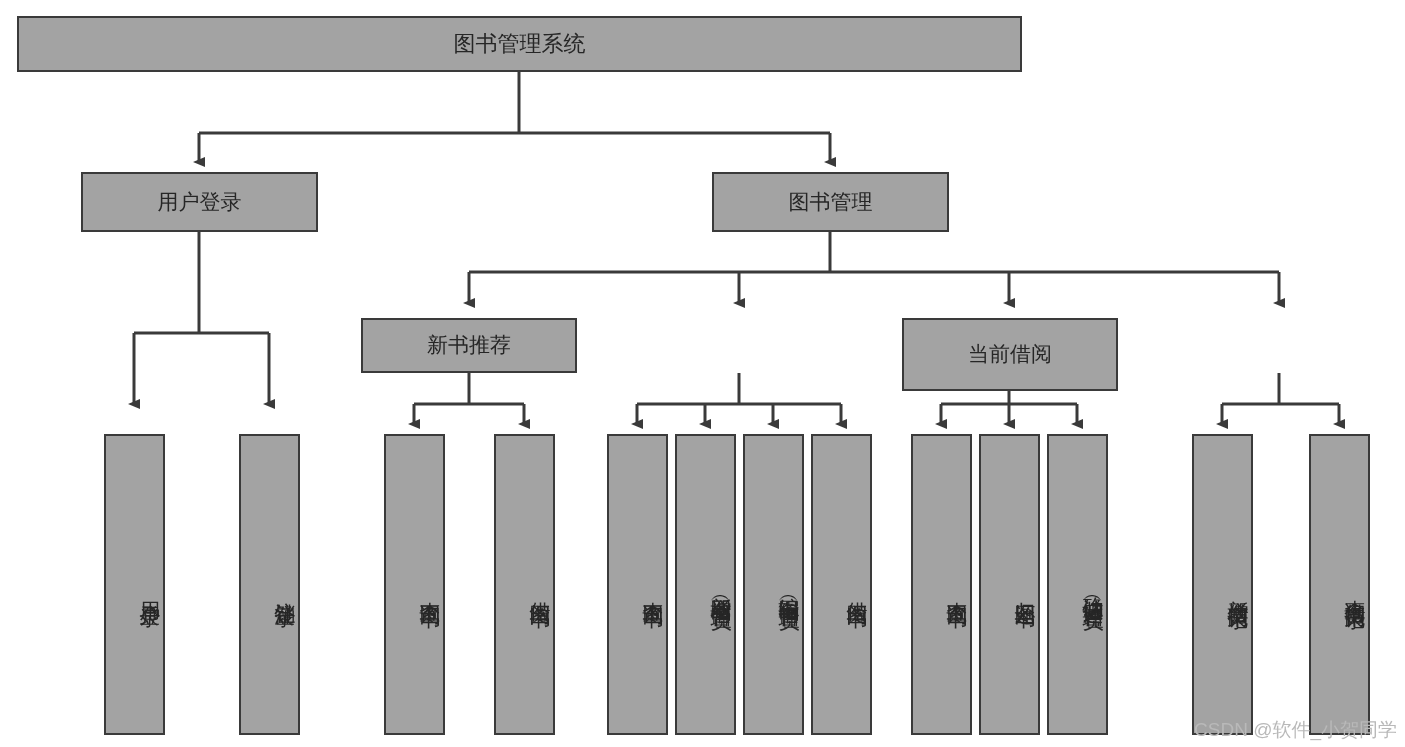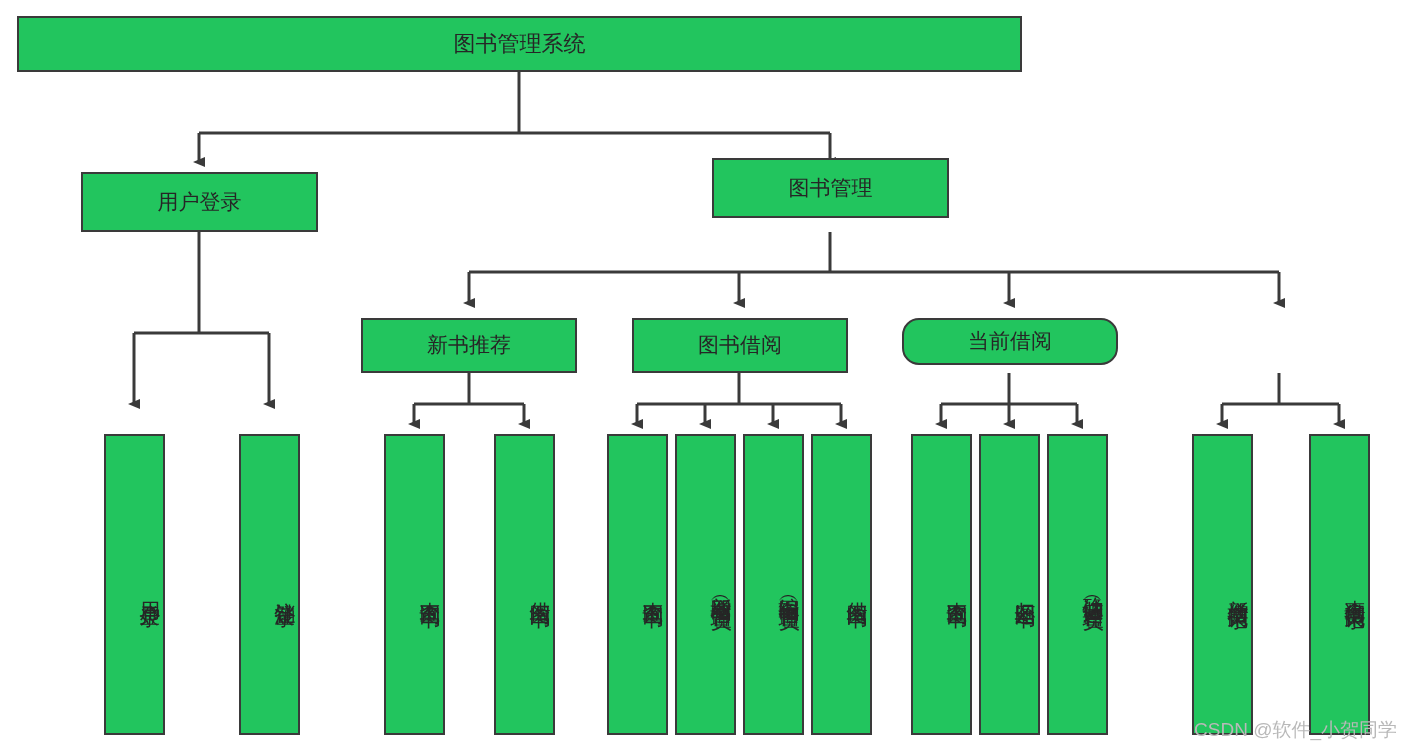--- a/index.html
+++ b/index.html
@@ -23,21 +23,21 @@
     position: absolute;
     left: 0;
     top: 0;
     width: 1405px;
     height: 747px;
     pointer-events: none;
   }
   .node {
     position: absolute;
     box-sizing: border-box;
-    background: #22c55e;
+    background: #a3a3a3;
     border: 2px solid #3a3a3a;
     display: flex;
     align-items: center;
     justify-content: center;
     color: #262626;
     line-height: 1.28;
     text-align: center;
     z-index: 2;
   }
   .node.h {
@@ -130,31 +130,28 @@
     </g>
   </svg>
 
   <div class="node root" style="left:17px; top:16px; width:1005px; height:56px;">
     <span class="lbl">图书管理系统</span>
   </div>
 
   <div class="node h" style="left:81px; top:172px; width:237px; height:60px;">
     <span class="lbl">用户登录</span>
   </div>
-  <div class="node h" style="left:712px; top:158px; width:237px; height:60px;">
+  <div class="node h" style="left:712px; top:172px; width:237px; height:60px;">
     <span class="lbl">图书管理</span>
   </div>
 
   <div class="node h" style="left:361px; top:318px; width:216px; height:55px;">
     <span class="lbl">新书推荐</span>
   </div>
-  <div class="node h" style="left:632px; top:318px; width:216px; height:55px;">
-    <span class="lbl">图书借阅</span>
-  </div>
-  <div class="node h" style="left:902px; top:318px; width:216px; height:47px;border-radius:17px;">
+  <div class="node h" style="left:902px; top:318px; width:216px; height:73px;">
     <span class="lbl">当前借阅</span>
   </div>
 
   <div class="node leaf" style="left:104px; top:434px; width:61px; height:301px;">
     <span class="lbl">用户登录</span>
   </div>
   <div class="node leaf" style="left:239px; top:434px; width:61px; height:301px;">
     <span class="lbl">注销登录</span>
   </div>
 

